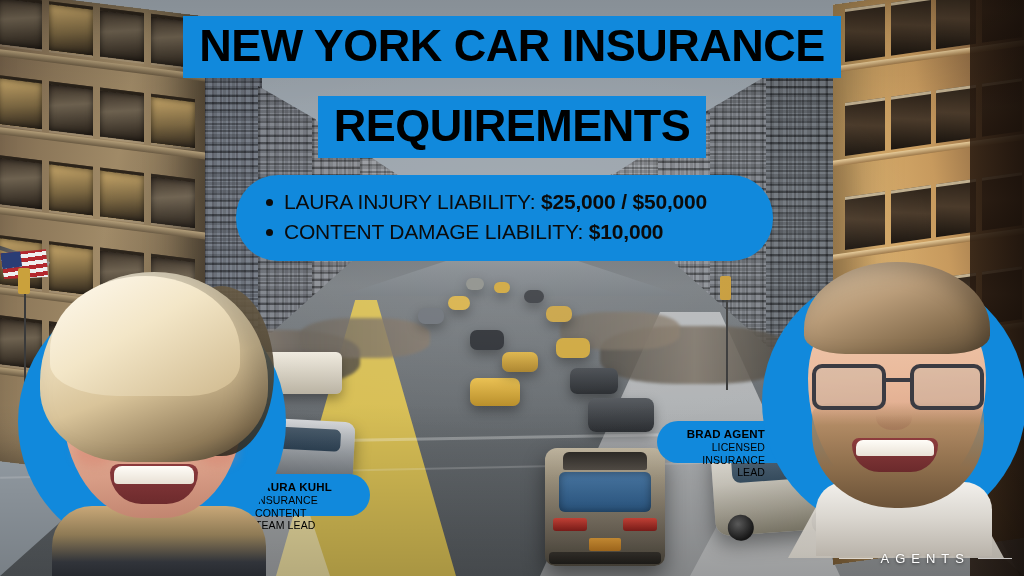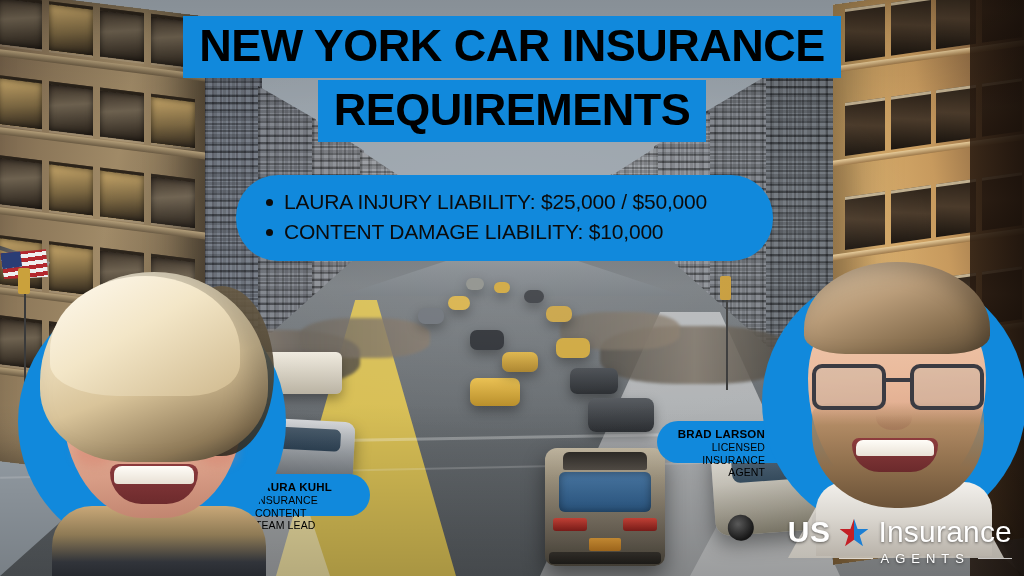--- a/index.html
+++ b/index.html
@@ -227,21 +227,21 @@
     background: var(--brand, #1189dc);
     color:#000;
     font-weight: 800;
     font-size: 45px;
     line-height: 52px;
     letter-spacing: -0.5px;
     padding: 4px 16px 6px 16px;
     white-space: nowrap;
     font-family: "Liberation Sans", sans-serif;
   }
-  .title-line.l2 { margin-top: 2px; }
+  .title-line.l2 { margin-top: 18px; }
 
   
   .bullets {
     position:absolute;
     left:236px; top:175px; width:537px;
     background: var(--brand, #1189dc);
     border-radius: 42px;
     padding: 12px 26px 14px 26px;
     box-sizing: border-box;
     z-index: 20;
@@ -255,21 +255,21 @@
     font-weight: 400;
     white-space: nowrap;
     letter-spacing: -0.2px;
   }
   .bullets li::before {
     content:"";
     position:absolute; left:-18px; top:12px;
     width:7px; height:7px; border-radius:50%;
     background:#0b0b0b;
   }
-  .bullets li b { font-weight: 400; }
+  .bullets li b { font-weight: 700; }
 
   
   .pcircle {
     position:absolute;
     border-radius:50%;
     background: var(--brand, #1189dc);
     z-index: 25;
   }
   .portrait {
     position:absolute;
@@ -662,23 +662,23 @@
     </ul>
   </div>
 
   <div class="nametag tag-laura">
     <div class="nm">LAURA KUHL</div>
     <div class="rl">INSURANCE CONTENT</div>
     <div class="rl">TEAM LEAD</div>
   </div>
 
   <div class="nametag tag-brad">
-    <div class="nm">BRAD LARSON</div>
+    <div class="nm">BRAD AGENT</div>
     <div class="rl">LICENSED INSURANCE</div>
-    <div class="rl">AGENT</div>
+    <div class="rl">LEAD</div>
   </div>
 
   <div class="pcircle laura-circle"></div>
   <div class="portrait laura">
     <div class="body"></div>
     <div class="head"></div>
     <div class="cheek a"></div>
     <div class="cheek b"></div>
     <div class="nose"></div>
     <div class="mouth">
@@ -708,35 +708,20 @@
       </div>
     <div class="glasses">
       <div class="lens a"></div>
       <div class="bridge"></div>
       <div class="lens b"></div>
     </div>
     <div class="hair"></div>
   </div>
 
   <div class="logo">
-    <div class="logo-main">
-      <span class="logo-us">US</span>
-      <svg class="logo-star" viewBox="0 0 100 96" aria-hidden="true">
-        <defs>
-          <clipPath id="starclip">
-            <polygon points="50,2 62,36 98,36 69,58 80,94 50,72 20,94 31,58 2,36 38,36"></polygon>
-          </clipPath>
-        </defs>
-        <g clip-path="url(#starclip)">
-          <rect x="0" y="0" width="50" height="96" fill="#c32026"></rect>
-          <rect x="50" y="0" width="50" height="96" fill="#1b7fd4"></rect>
-        </g>
-      </svg>
-      <span class="logo-ins">Insurance</span>
-    </div>
     <div class="logo-sub">
       <span class="ln"></span>
       <span class="logo-agents">AGENTS</span>
       <span class="ln"></span>
     </div>
   </div>
 
 </div>
 
 </body></html>

